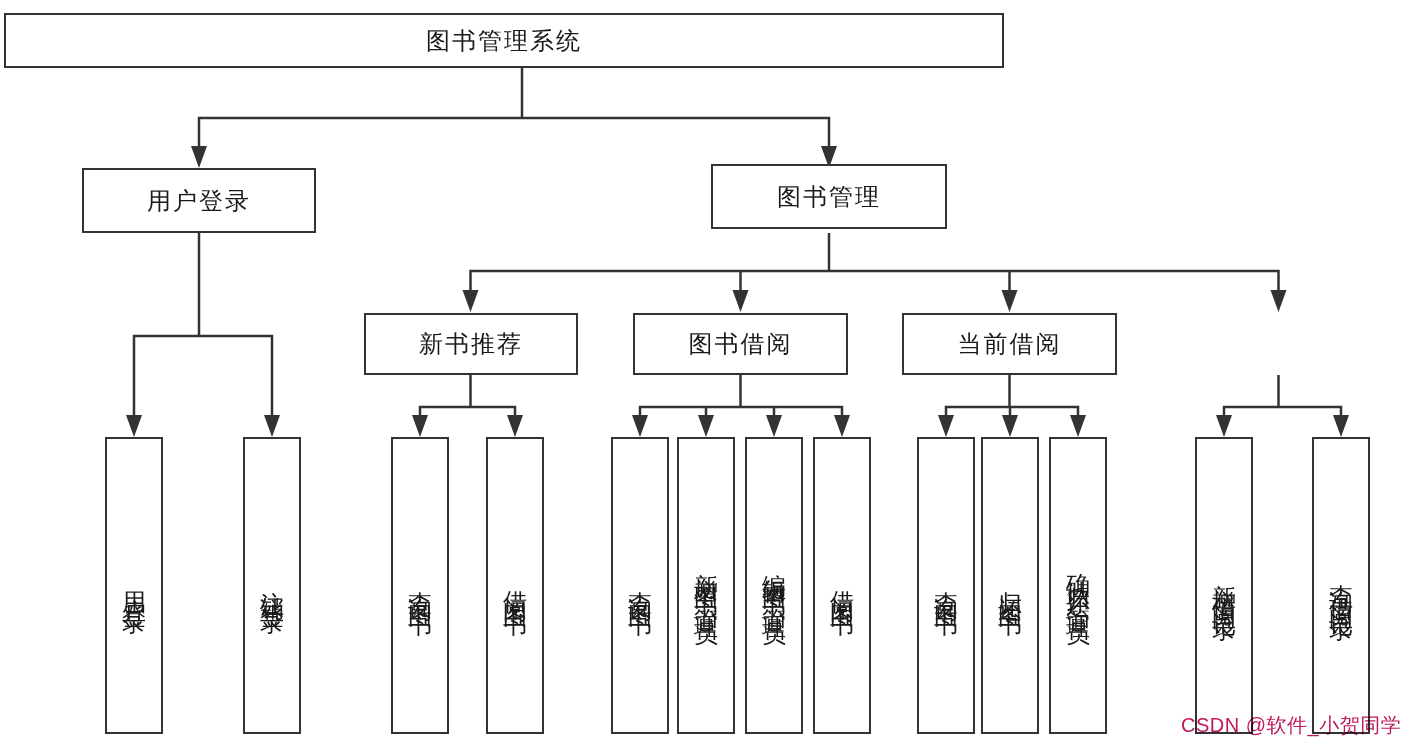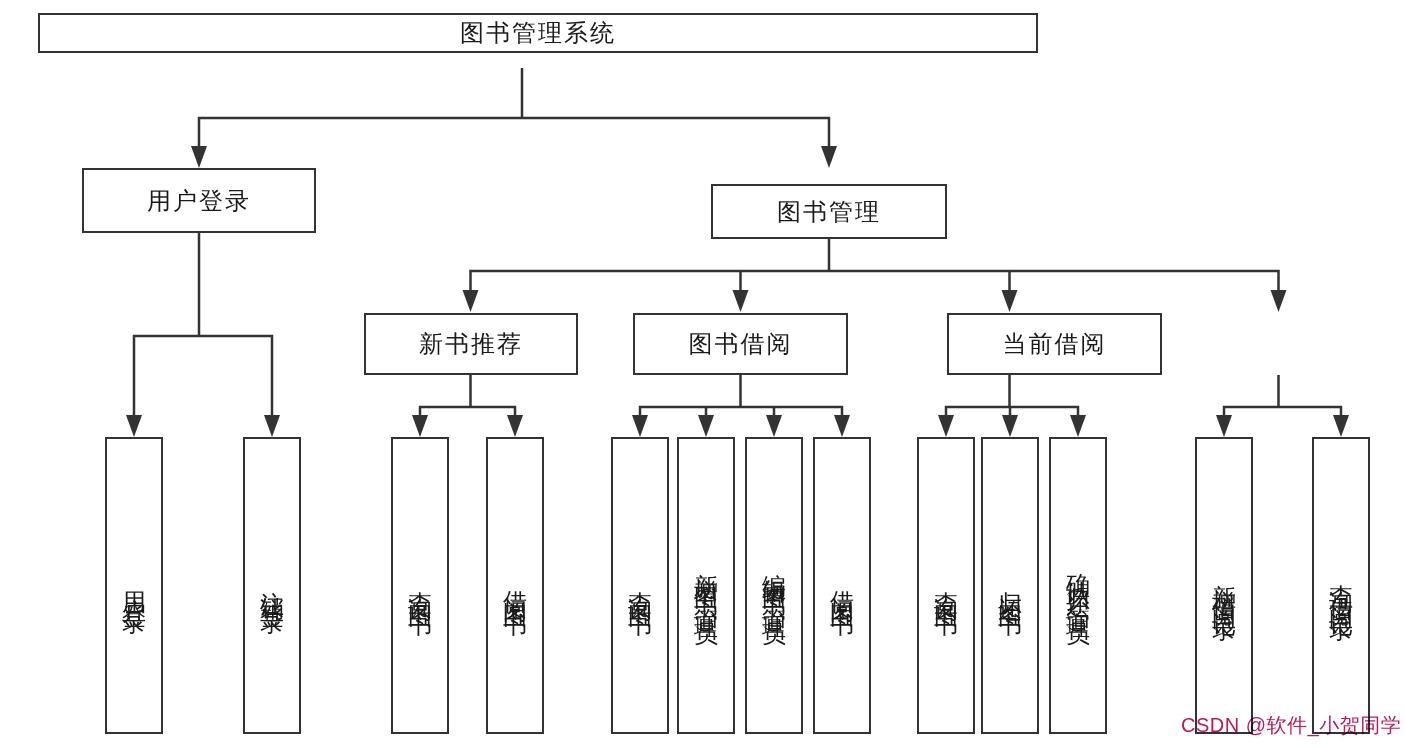--- a/index.html
+++ b/index.html
@@ -97,38 +97,38 @@
       <polygon points="766,415 782,415 774,437"></polygon>
       <polygon points="834,415 850,415 842,437"></polygon>
       <polygon points="938,415 954,415 946,437"></polygon>
       <polygon points="1002,415 1018,415 1010,437"></polygon>
       <polygon points="1070,415 1086,415 1078,437"></polygon>
       <polygon points="1216,415 1232,415 1224,437"></polygon>
       <polygon points="1333,415 1349,415 1341,437"></polygon>
     </g>
   </svg>
 
-  <div class="box" style="left:38px; top:13px; width:1000px; height:40px;font-family:Liberation Mono, monospace;">
+  <div class="box" style="left:4px; top:13px; width:1000px; height:55px;font-family:Liberation Mono, monospace;">
     <span>图书管理系统</span>
   </div>
 
   <div class="box" style="left:82px; top:168px; width:234px; height:65px;">
     <span>用户登录</span>
   </div>
-  <div class="box" style="left:711px; top:184px; width:236px; height:55px;">
+  <div class="box" style="left:711px; top:164px; width:236px; height:65px;">
     <span>图书管理</span>
   </div>
 
   <div class="box" style="left:633px; top:313px; width:215px; height:62px;">
     <span>图书借阅</span>
   </div>
   <div class="box" style="left:364px; top:313px; width:214px; height:62px;">
     <span>新书推荐</span>
   </div>
-  <div class="box" style="left:902px; top:313px; width:215px; height:62px;margin-left:45px;">
+  <div class="box" style="left:902px; top:313px; width:215px; height:62px;">
     <span>当前借阅</span>
   </div>
 
   <div class="box vert" style="left:105px; top:437px; width:58px; height:297px;">
     <span>用户登录</span>
   </div>
   <div class="box vert" style="left:243px; top:437px; width:58px; height:297px;">
     <span>注销登录</span>
   </div>
 

